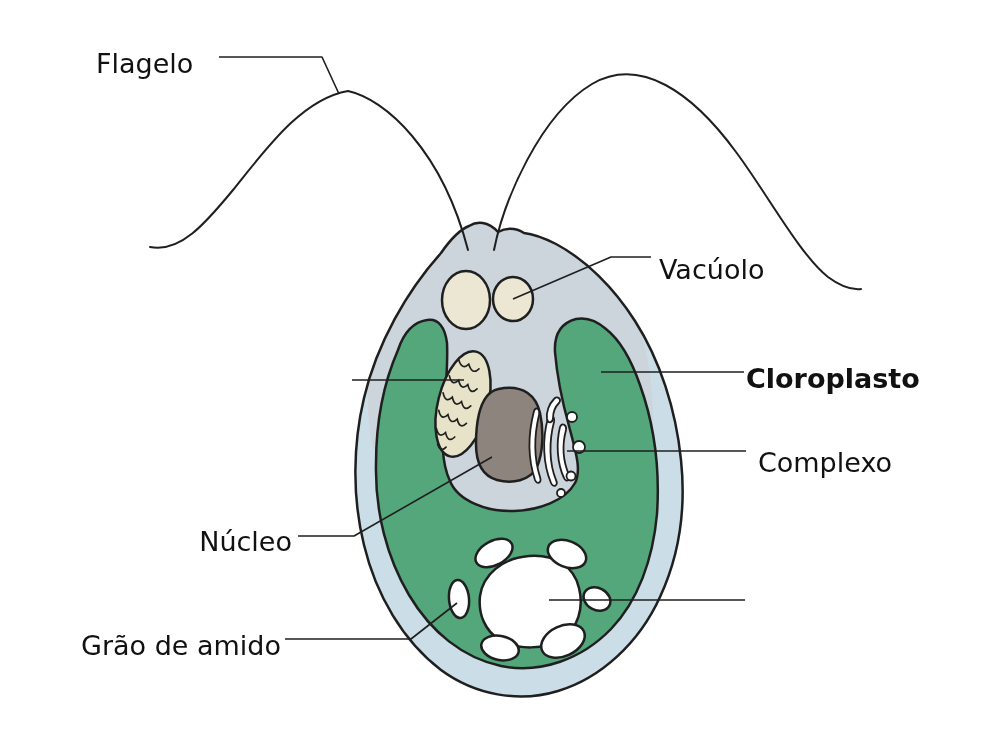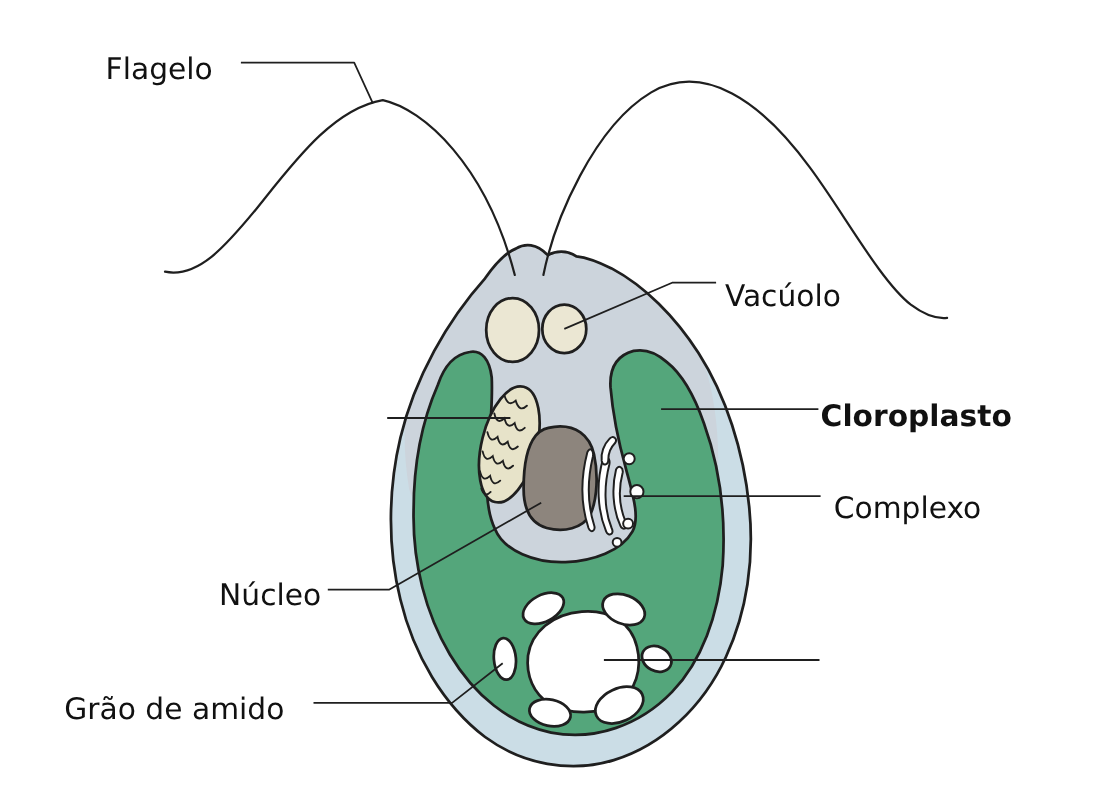--- a/index.html
+++ b/index.html
@@ -109,15 +109,15 @@
 
   <div class="label" style="left:746px;top:347px;font-weight:bold;">Cloroplasto</div>
 
   <div class="label wrap" style="left:745px;top:431px;width:160px;text-align:center;">
     <span class="line">Complexo</span>
   </div>
 
   <div class="label" style="left:140px;top:510px;width:152px;text-align:right;">Núcleo</div>
 
 
-  <div class="label" style="left:36px;top:614px;width:245px;text-align:center;">Grão de amido</div>
+  <div class="label" style="left:36px;top:614px;width:245px;text-align:right;">Grão de amido</div>
 
 </div>
 
 </body></html>

